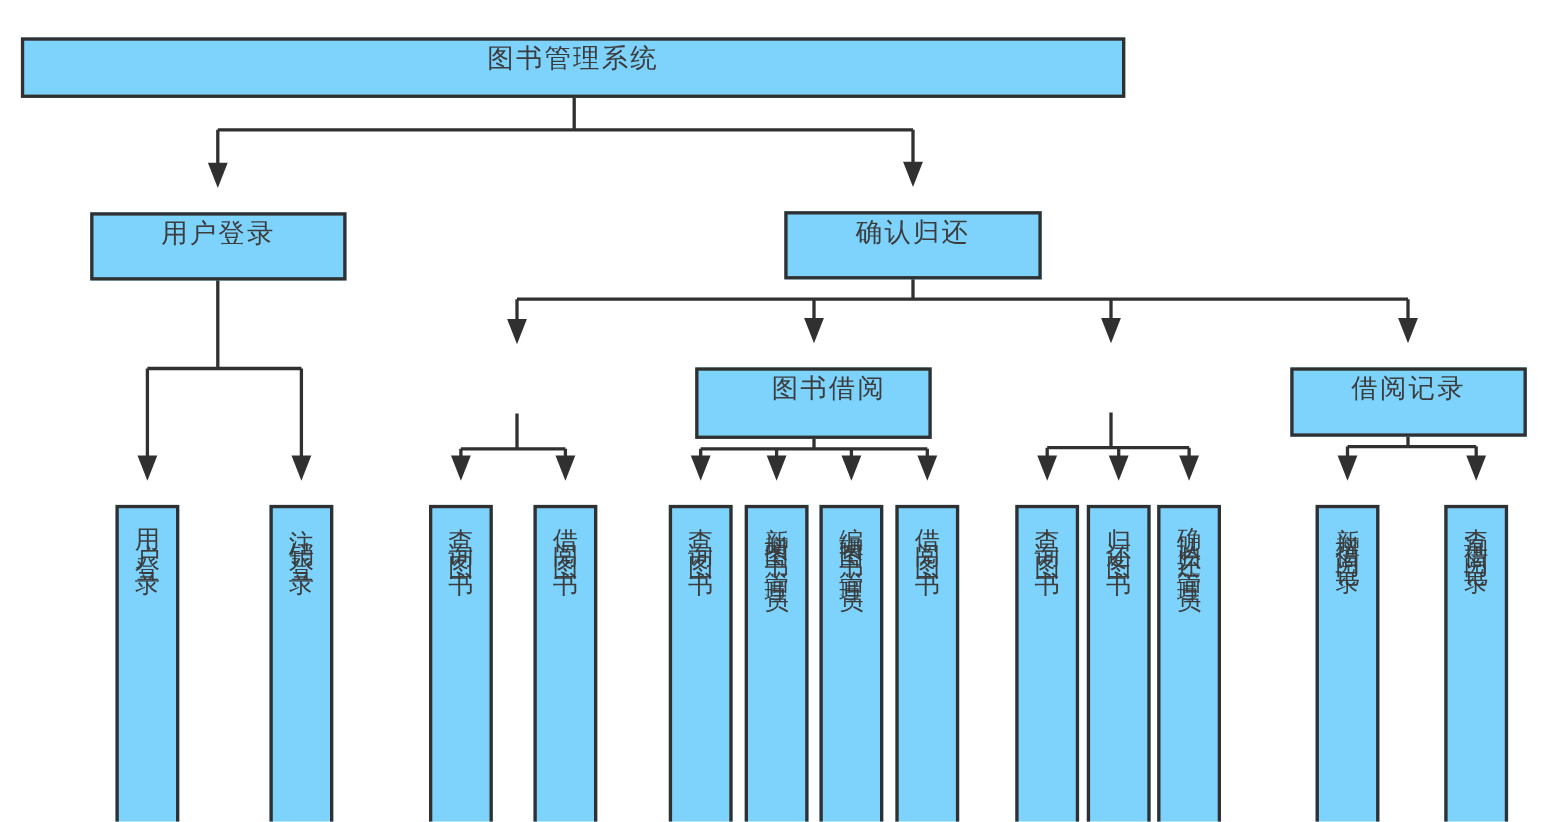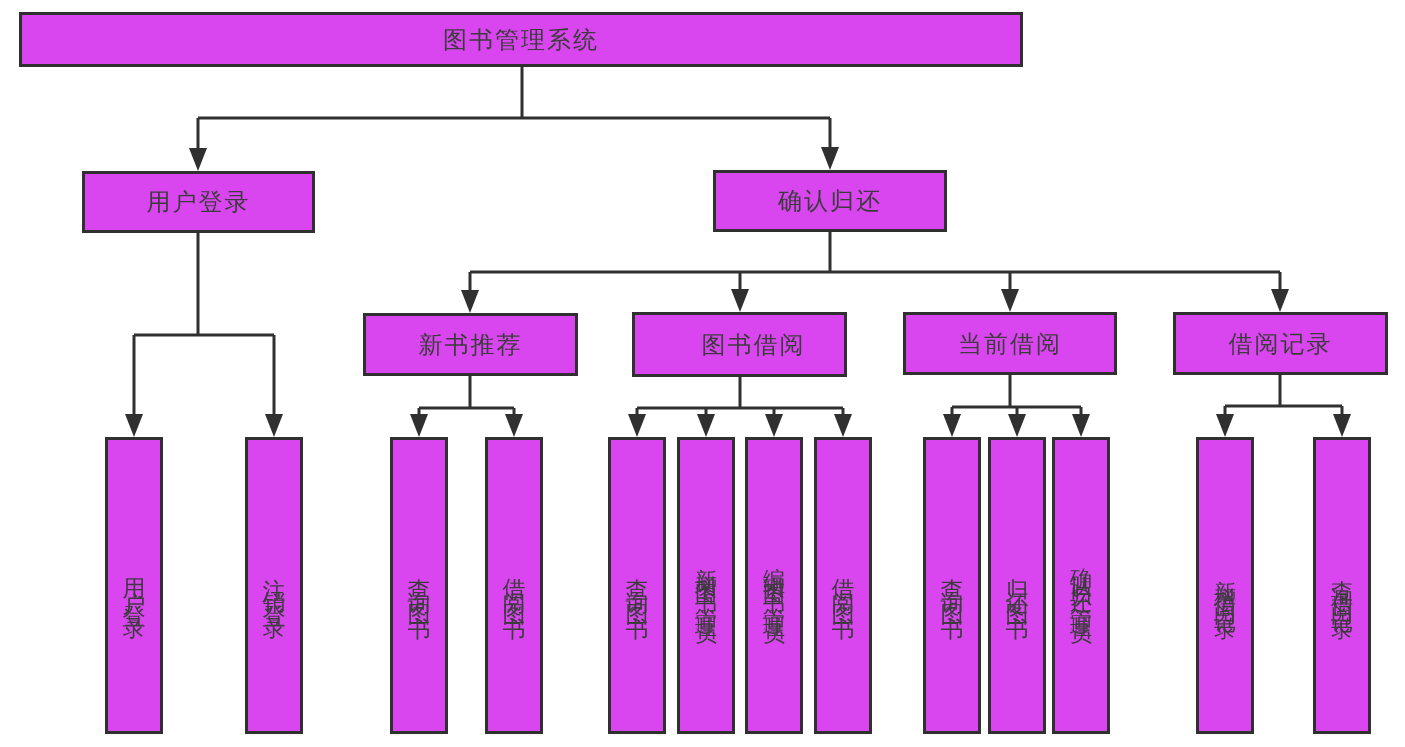--- a/index.html
+++ b/index.html
@@ -12,26 +12,26 @@
     font-family: "Liberation Sans", sans-serif;
   }
   .connectors {
     position: absolute;
     left: 0; top: 0;
     width: 1405px; height: 747px;
   }
   .node {
     position: absolute;
     box-sizing: border-box;
-    background: #d946ef;
+    background: #7dd3fc;
     border: 3px solid #303030;
     display: flex;
-    align-items: center;
     justify-content: center;
     color: #3c3c3c;
+    margin-top: 22px;
   }
   .h-label {
     font-size: 24px;
     letter-spacing: 2px;
     white-space: nowrap;
   }
   .v-label {
     writing-mode: vertical-rl;
     text-orientation: mixed;
     font-size: 23px;
@@ -106,28 +106,22 @@
     <span class="h-label">图书管理系统</span>
   </div>
 
   <div class="node" style="left:82px; top:171px; width:233px; height:62px;">
     <span class="h-label">用户登录</span>
   </div>
   <div class="node" style="left:713px; top:170px; width:234px; height:62px;">
     <span class="h-label">确认归还</span>
   </div>
 
-  <div class="node" style="left:363px; top:313px; width:215px; height:63px;">
-    <span class="h-label">新书推荐</span>
-  </div>
   <div class="node" style="left:632px; top:312px; width:215px; height:65px;padding-left:28px;">
     <span class="h-label">图书借阅</span>
-  </div>
-  <div class="node" style="left:903px; top:312px; width:214px; height:63px;">
-    <span class="h-label">当前借阅</span>
   </div>
   <div class="node" style="left:1173px; top:312px; width:215px; height:63px;">
     <span class="h-label">借阅记录</span>
   </div>
 
   <div class="node" style="left:105px; top:437px; width:58px; height:297px;">
     <span class="v-label">用户登录</span>
   </div>
   <div class="node" style="left:245px; top:437px; width:58px; height:297px;">
     <span class="v-label">注销登录</span>

